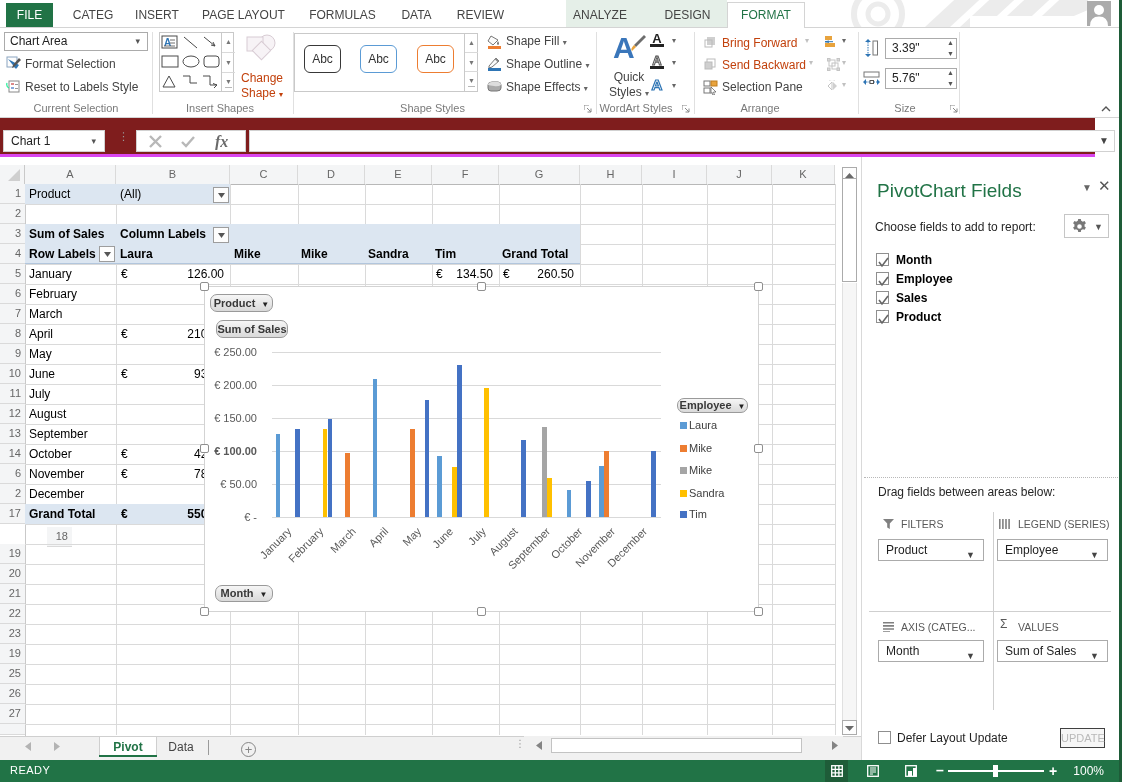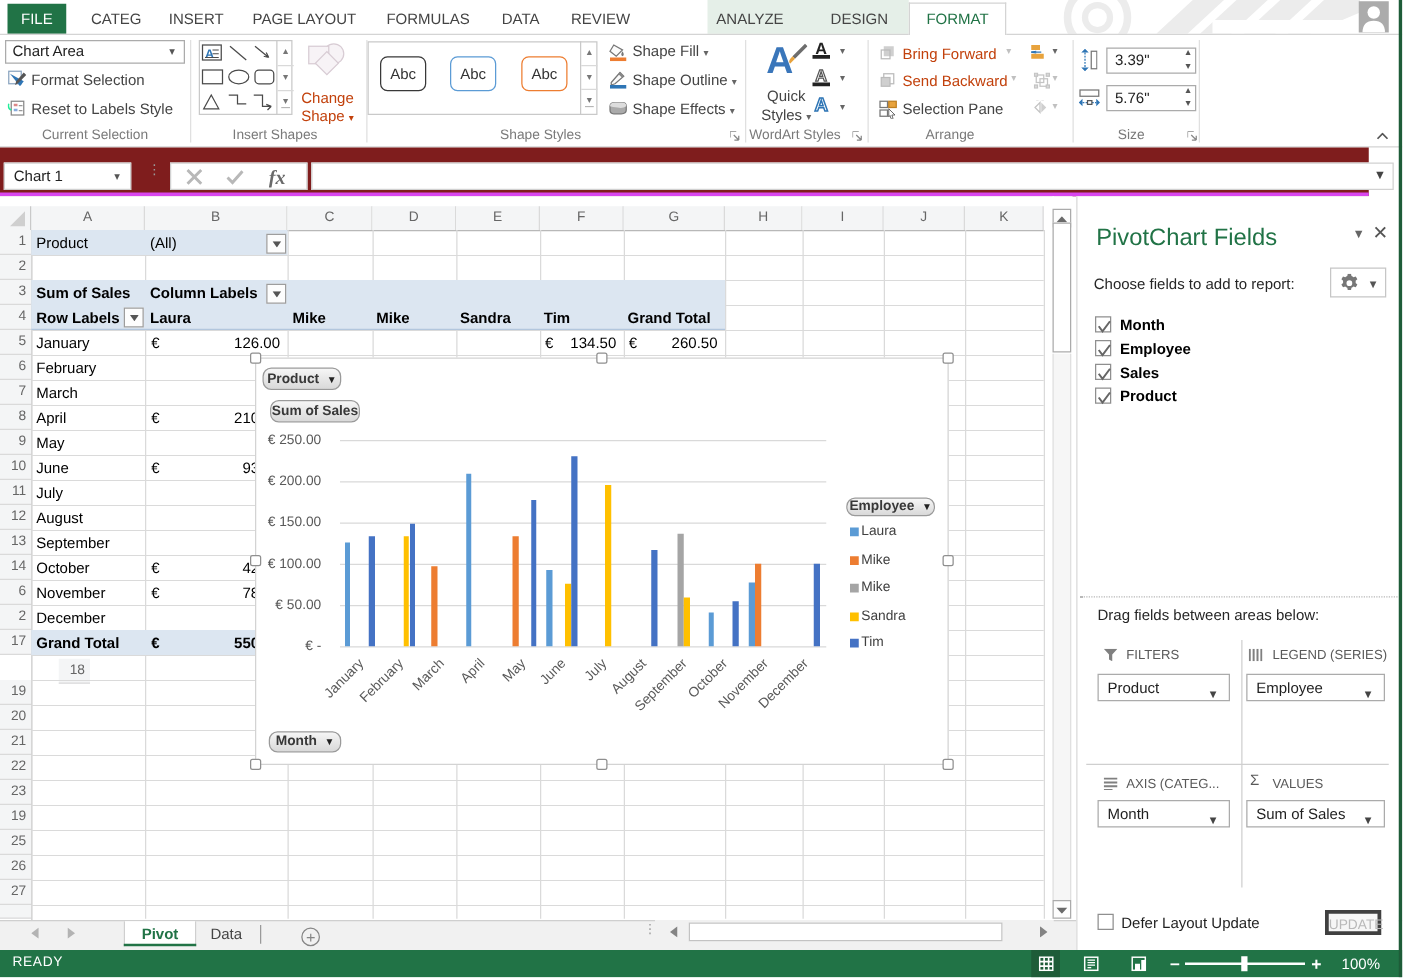--- a/index.html
+++ b/index.html
@@ -538,42 +538,42 @@
       </svg>
     <div class="qhdr" style="left:39px;top:464px;">AXIS (CATEG...</div>
     <div class="abs" style="left:138px;top:460px;font-size:12px;color:#595959;">Σ</div>
     <div class="qhdr" style="left:156px;top:464px;">VALUES</div>
     <div class="drop" style="left:16px;top:382px;width:106px;height:22px;line-height:20px;padding-left:7px;">Product<span class="abs" style="right:8px;top:5px;font-size:9px;color:#444;">▼</span></div>
     <div class="drop" style="left:135px;top:382px;width:111px;height:22px;line-height:20px;padding-left:7px;">Employee<span class="abs" style="right:8px;top:5px;font-size:9px;color:#444;">▼</span></div>
     <div class="drop" style="left:16px;top:483px;width:106px;height:22px;line-height:20px;padding-left:7px;">Month<span class="abs" style="right:8px;top:5px;font-size:9px;color:#444;">▼</span></div>
     <div class="drop" style="left:135px;top:483px;width:111px;height:22px;line-height:20px;padding-left:7px;">Sum of Sales<span class="abs" style="right:8px;top:5px;font-size:9px;color:#444;">▼</span></div>
     <div class="ckbx" style="left:16px;top:574px;"></div>
     <div class="abs" style="left:35px;top:574px;font-size:12px;color:#1f1f1f;">Defer Layout Update</div>
-    <div class="abs" style="left:198px;top:571px;width:45px;height:20px;border:3px solid #404040;background:#f6f6f6;color:#b9b9b9;font-size:11px;text-align:center;line-height:18px;">UPDATE</div>
+    <div class="abs" style="left:198px;top:571px;width:45px;height:20px;border:1px solid #404040;background:#f6f6f6;color:#b9b9b9;font-size:11px;text-align:center;line-height:18px;">UPDATE</div>
   </div>
 
   <div class="handle" style="left:200px;top:282px;"></div>
   <div class="handle" style="left:477px;top:282px;"></div>
   <div class="handle" style="left:754px;top:282px;"></div>
   <div class="handle" style="left:200px;top:444px;"></div>
   <div class="handle" style="left:754px;top:444px;"></div>
   <div class="handle" style="left:200px;top:607px;"></div>
   <div class="handle" style="left:477px;top:607px;"></div>
   <div class="handle" style="left:754px;top:607px;"></div>
   <div id="chart">
     <div class="gline" style="left:66.5px;top:65.4px;width:389px;"></div>
     <div class="gline" style="left:66.5px;top:98.3px;width:389px;"></div>
     <div class="gline" style="left:66.5px;top:131.2px;width:389px;"></div>
     <div class="gline" style="left:66.5px;top:164.1px;width:389px;"></div>
     <div class="gline" style="left:66.5px;top:197.0px;width:389px;"></div>
     <div class="gline" style="left:66.5px;top:230.0px;width:389px;"></div>
     <div class="ylab" style="left:-8px;top:58.9px;">€ 250.00</div>
     <div class="ylab" style="left:-8px;top:91.8px;">€ 200.00</div>
     <div class="ylab" style="left:-8px;top:124.7px;">€ 150.00</div>
-    <div class="ylab" style="left:-8px;top:157.7px;">€ 100.00</div>
+    <div class="ylab" style="left:-8px;top:157.7px;font-weight:bold;">€ 100.00</div>
     <div class="ylab" style="left:-8px;top:190.6px;">€ 50.00</div>
     <div class="ylab" style="left:-8px;top:223.5px;">€ -</div>
     <div class="bar" style="left:70.6px;top:147.2px;height:82.8px;background:#5b9bd5;"></div>
     <div class="bar" style="left:90.3px;top:141.7px;height:88.3px;background:#4472c4;"></div>
     <div class="bar" style="left:117.7px;top:142.0px;height:88.0px;background:#ffc000;"></div>
     <div class="bar" style="left:122.6px;top:131.5px;height:98.5px;background:#4472c4;"></div>
     <div class="bar" style="left:140.2px;top:166.3px;height:63.7px;background:#ed7d31;"></div>
     <div class="bar" style="left:167.7px;top:92.0px;height:138.0px;background:#5b9bd5;"></div>
     <div class="bar" style="left:204.9px;top:142.0px;height:88.0px;background:#ed7d31;"></div>
     <div class="bar" style="left:219.7px;top:113.0px;height:117.0px;background:#4472c4;"></div>

